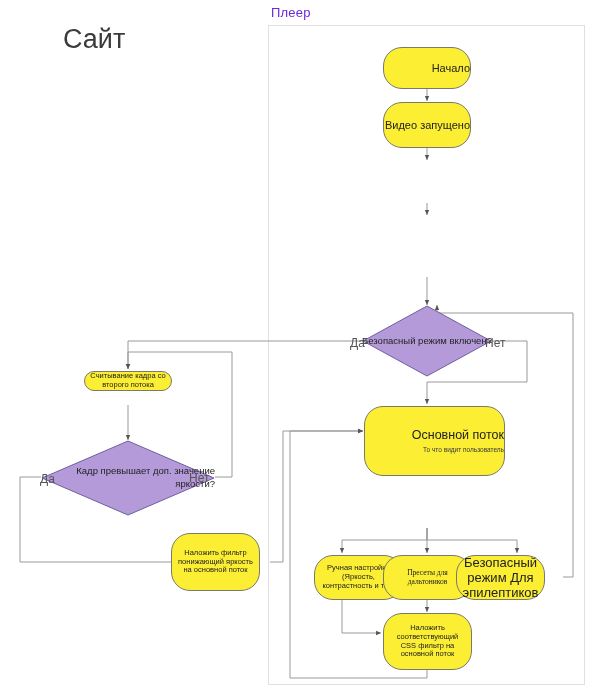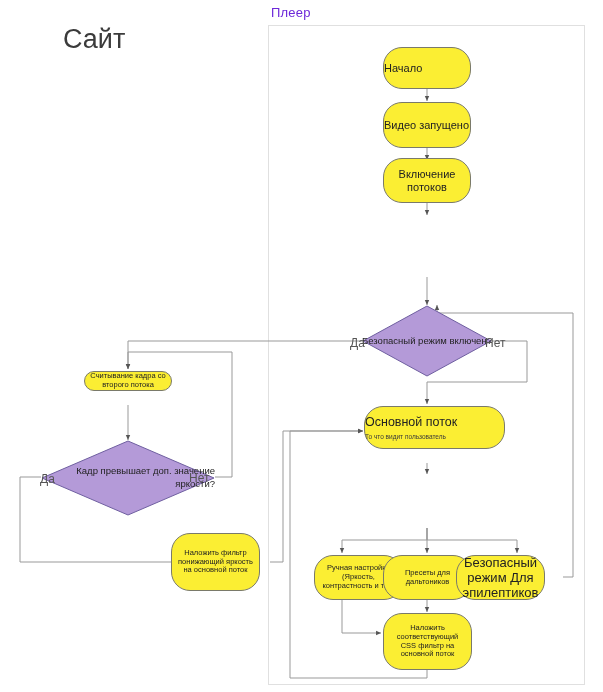--- a/index.html
+++ b/index.html
@@ -24,21 +24,21 @@
     color:#3b3b3b;
     font-size:27px;
     font-weight:400;
     white-space:nowrap;
   }
   .node{
     position:absolute;
     box-sizing:border-box;
     display:flex;
     flex-direction:column;
-    align-items:flex-start;
+    align-items:flex-end;
     justify-content:center;
     text-align:center;
     color:#222;
     line-height:1.18;
     border-radius:19px;
   }
   .node.box{
     background:#fbee33;
     border:1px solid #7a7a6a;
   }
@@ -124,23 +124,20 @@
   </svg>
 
   <div class="node box" style="left:383px;top:47px;width:88px;height:42px;font-size:11px;">
     <span>Начало</span>
   </div>
 
   <div class="node box" style="left:383px;top:102px;width:88px;height:46px;font-size:11px;">
     <span>Видео запущено</span>
   </div>
 
-  <div class="node box" style="left:383px;top:158px;width:88px;height:45px;font-size:11px;">
-    <span>Включение потоков</span>
-  </div>
 
 
   <div class="diamond-wrap" style="left:362px;top:305px;width:130px;height:72px;">
     <svg width="130" height="72" viewBox="0 0 130 72">
       <polygon points="65,1 129,36 65,71 1,36" fill="#b49ad8" stroke="#6f5fa0" stroke-width="1"></polygon>
     </svg>
     <div class="dtext" style="font-size:9.5px;">
       <span>Безопасный режим включен?</span>
     </div>
   </div>
@@ -159,31 +156,31 @@
       <span>Кадр превышает доп. значение яркости?</span>
     </div>
   </div>
   <div class="edge-label" style="left:40px;top:472px;">Да</div>
   <div class="edge-label" style="left:189px;top:471px;">Нет</div>
 
   <div class="node box" style="left:171px;top:533px;width:89px;height:58px;font-size:7.5px;padding:0 4px;">
     <span>Наложить фильтр понижающий яркость на основной поток</span>
   </div>
 
-  <div class="node box" style="left:364px;top:406px;width:141px;height:43px;font-size:12.5px;">
+  <div class="node box" style="left:364px;top:406px;width:141px;height:70px;font-size:12.5px;">
     <span>Основной поток</span>
     <span class="sub">То что видит пользователь</span>
   </div>
 
 
   <div class="node box" style="left:314px;top:555px;width:89px;height:45px;font-size:7.5px;padding:12px 4px;">
     <span>Ручная настройка (Яркость, контрастность и т.д.)</span>
   </div>
 
-  <div class="node box" style="left:383px;top:555px;width:89px;height:45px;font-size:7.5px;padding:0 4px;">
+  <div class="node box" style="left:383px;top:555px;width:89px;height:45px;font-size:7.5px;padding:0 4px;font-family:Liberation Serif, serif;">
     <span>Пресеты для дальтоников</span>
   </div>
 
   <div class="node box" style="left:456px;top:555px;width:89px;height:45px;font-size:13px;padding:0 3px;">
     <span>Безопасный режим Для эпилептиков</span>
   </div>
 
   <div class="node box" style="left:383px;top:613px;width:89px;height:57px;font-size:7.5px;padding:0 4px;">
     <span>Наложить соответствующий CSS фильтр на основной поток</span>
   </div>

